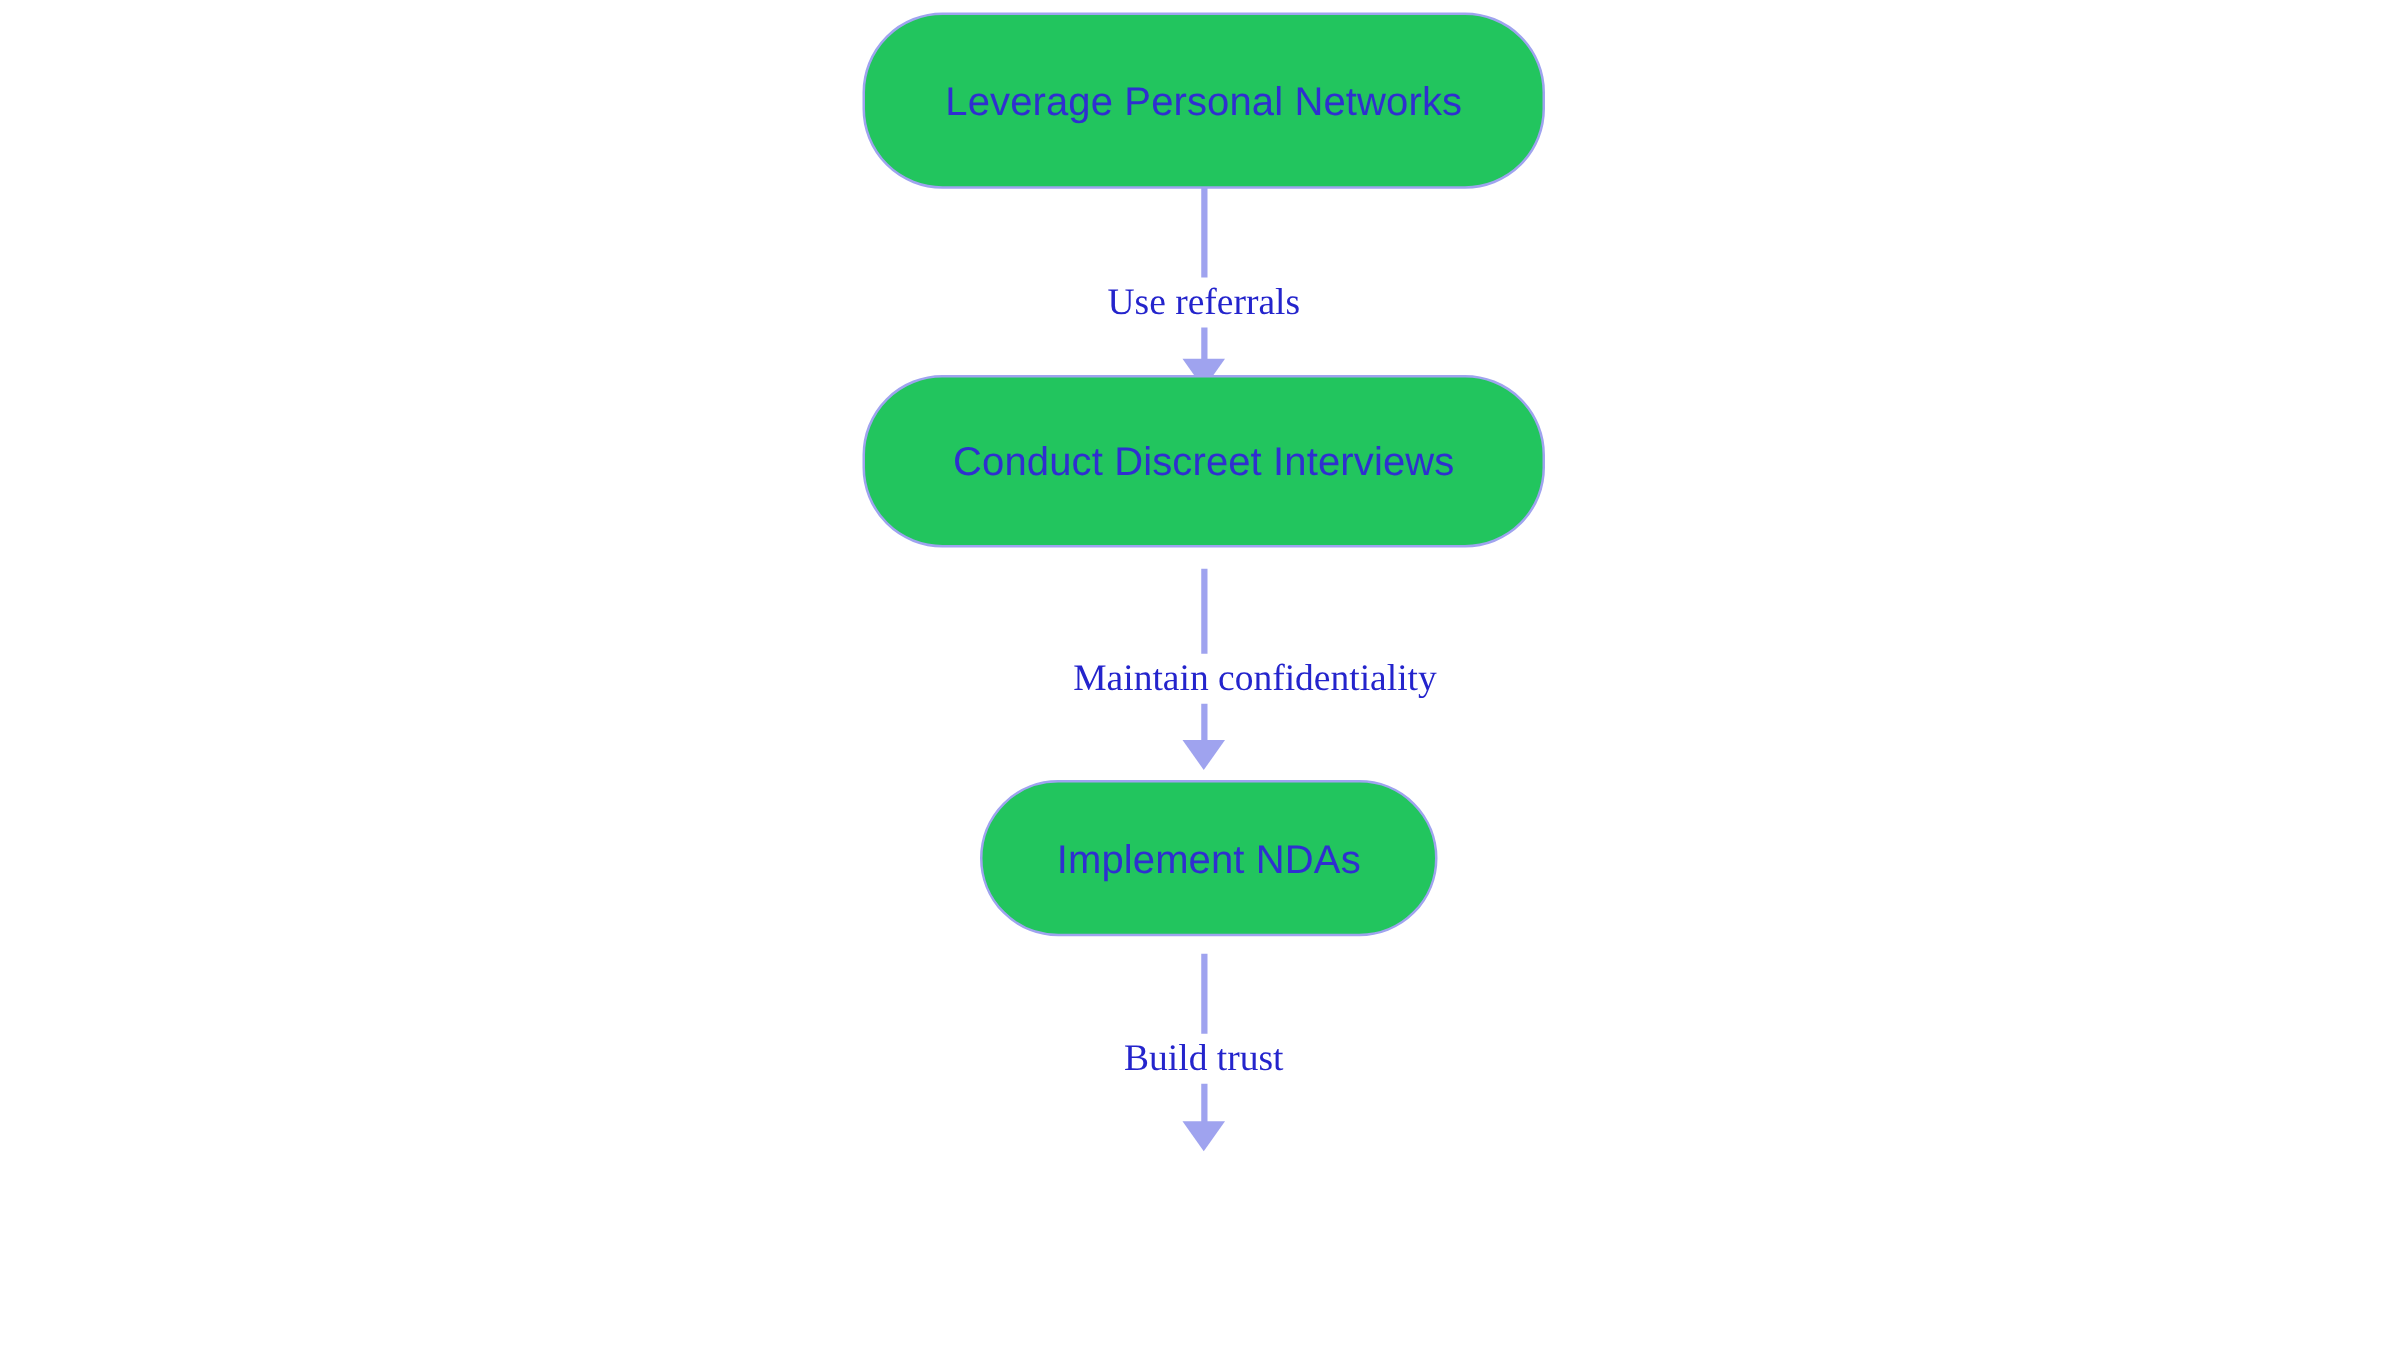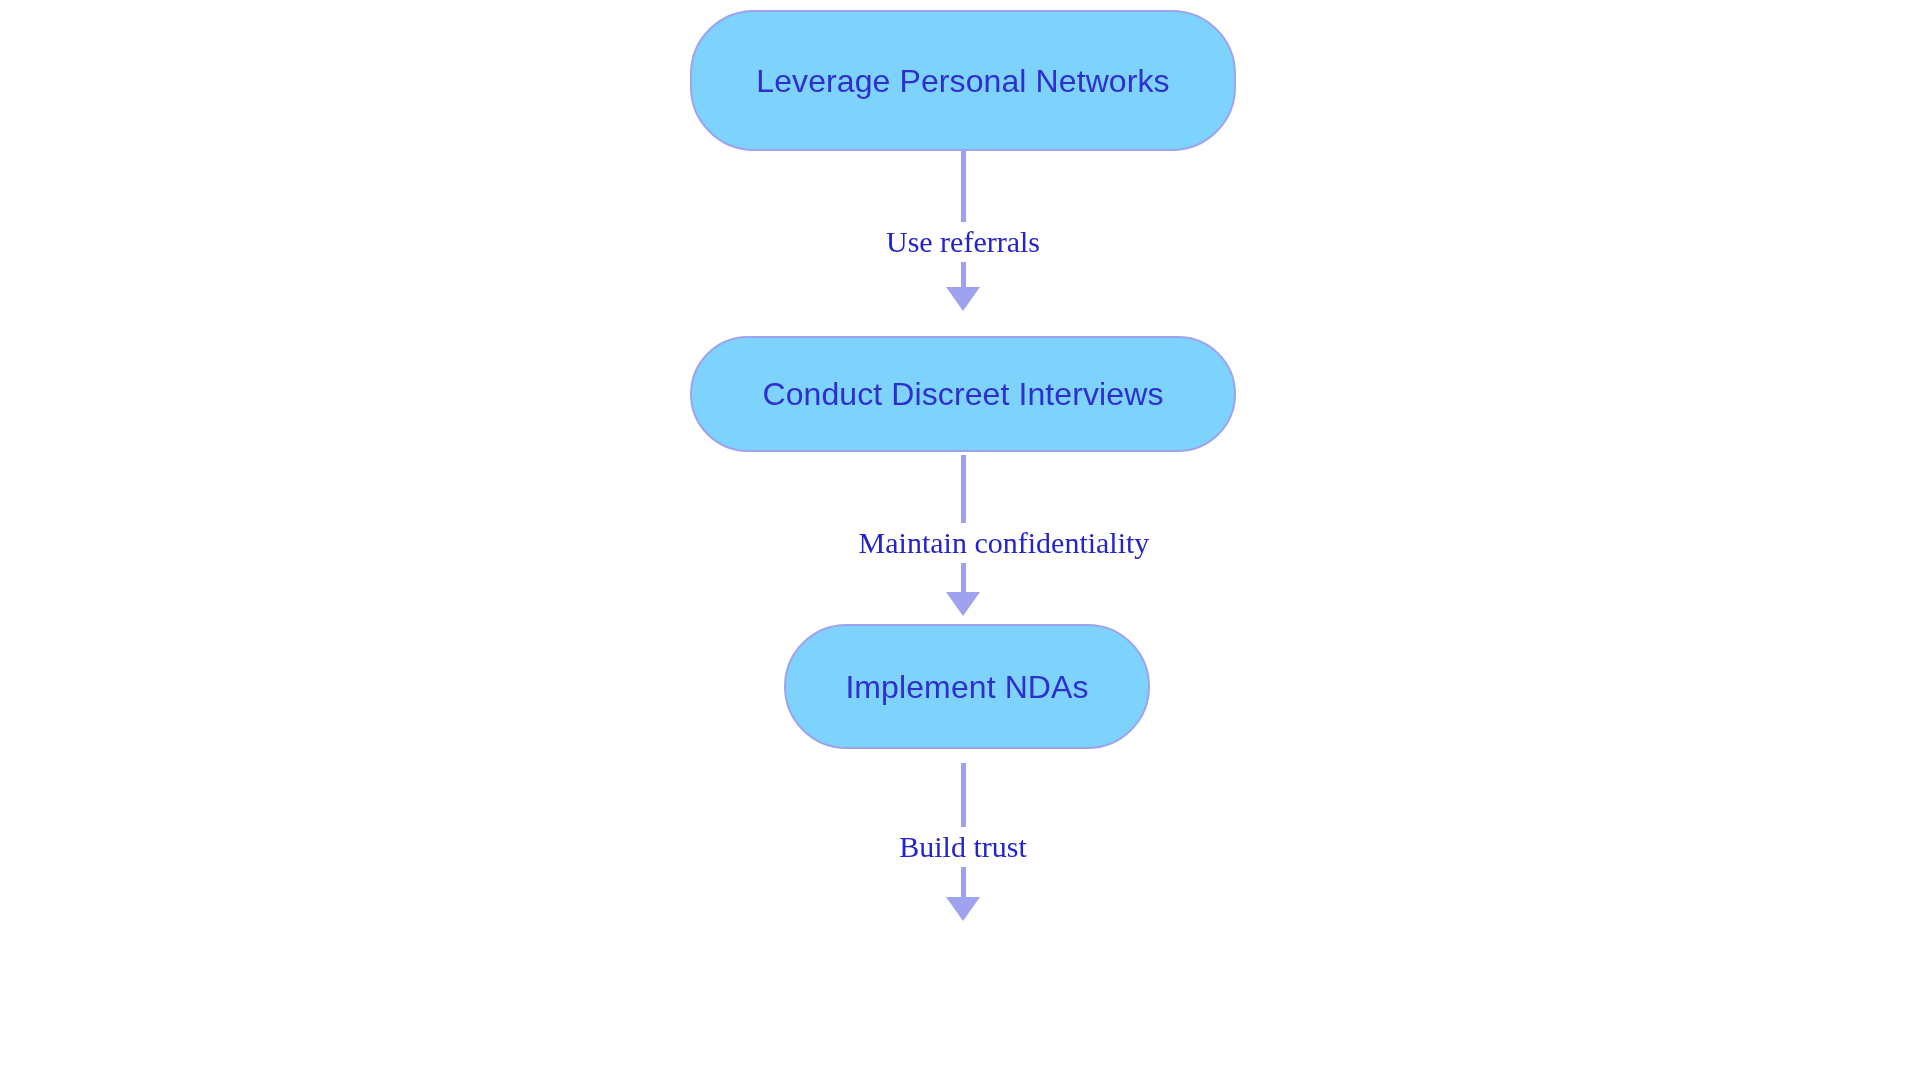--- a/index.html
+++ b/index.html
@@ -19,21 +19,21 @@
     position: relative;
     width: 1920px;
     height: 1083px;
     background: #ffffff;
   }
 
   
   .node {
     position: absolute;
     box-sizing: border-box;
-    background: #7dd3fc;
+    background: #22c55e;
     border: 2px solid #9fa3ef;
     border-radius: 64px;
     display: flex;
     align-items: center;
     justify-content: center;
     z-index: 3;
   }
   .node-label {
     color: #2f2fd0;
     font-family: "Liberation Sans", sans-serif;
@@ -41,21 +41,21 @@
     font-weight: 400;
     letter-spacing: 0.1px;
     white-space: nowrap;
     line-height: 1;
   }
 
   #node-leverage-personal-networks {
     left: 690px;  top: 10px;   width: 546px;  height: 141px;
   }
   #node-conduct-discreet-interviews {
-    left: 690px;  top: 336px;  width: 546px;  height: 116px;
+    left: 690px;  top: 300px;  width: 546px;  height: 138px;
   }
   #node-implement-ndas {
     left: 784px;  top: 624px;  width: 366px;  height: 125px;
   }
   #node-attract-top-talent {
     left: 774px;  top: 923px;  width: 382px;  height: 140px;
   }
 
   
   .edge-line {

